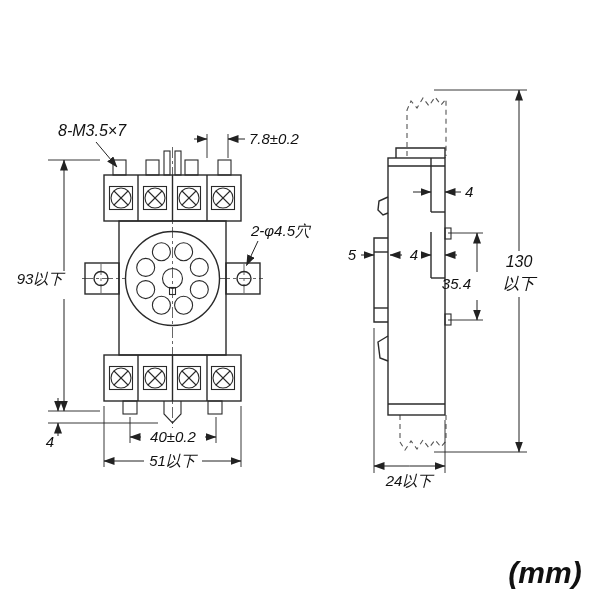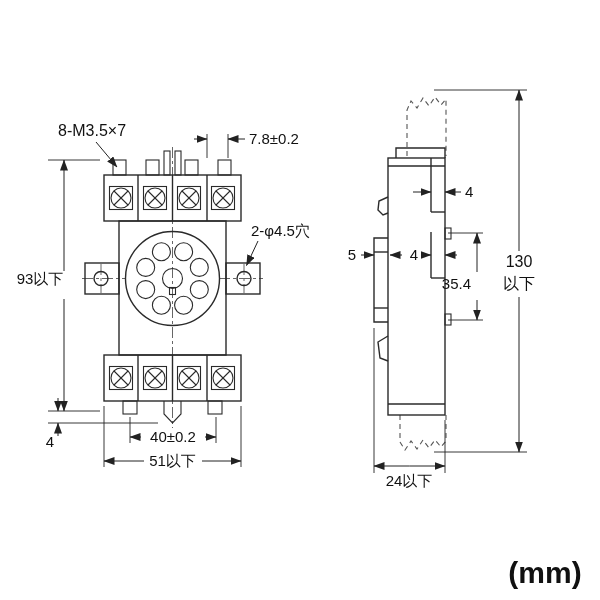--- a/index.html
+++ b/index.html
@@ -1,17 +1,17 @@
 <!DOCTYPE html>
 <html><head>
 <meta charset="utf-8">
 <style>
   html,body{margin:0;padding:0;background:#ffffff;}
   .page{width:600px;height:600px;background:#ffffff;position:relative;overflow:hidden;
-        font-family:"Liberation Sans","DejaVu Sans",sans-serif;}
+        font-family:"Liberation Sans","DejaVu Sans",sans-serif;font-style:italic;}
   svg{display:block;}
   .obj{stroke:#2a2a2a;stroke-width:1.4;fill:none;stroke-linejoin:miter;stroke-linecap:butt;}
   .obj2{stroke:#2a2a2a;stroke-width:1.1;fill:none;}
   .dim{stroke:#222222;stroke-width:1;fill:none;}
   .ext{stroke:#222222;stroke-width:0.9;fill:none;}
   .cl{stroke:#666666;stroke-width:1;fill:none;stroke-dasharray:11 3 3 3;}
   .ph{stroke:#555555;stroke-width:1.1;fill:none;stroke-dasharray:5 4;}
   .mask{fill:#ffffff;stroke:none;}
   text{font-family:"Liberation Sans","DejaVu Sans",sans-serif;font-size:15px;fill:#111111;}
   .f16{font-size:16px;}

